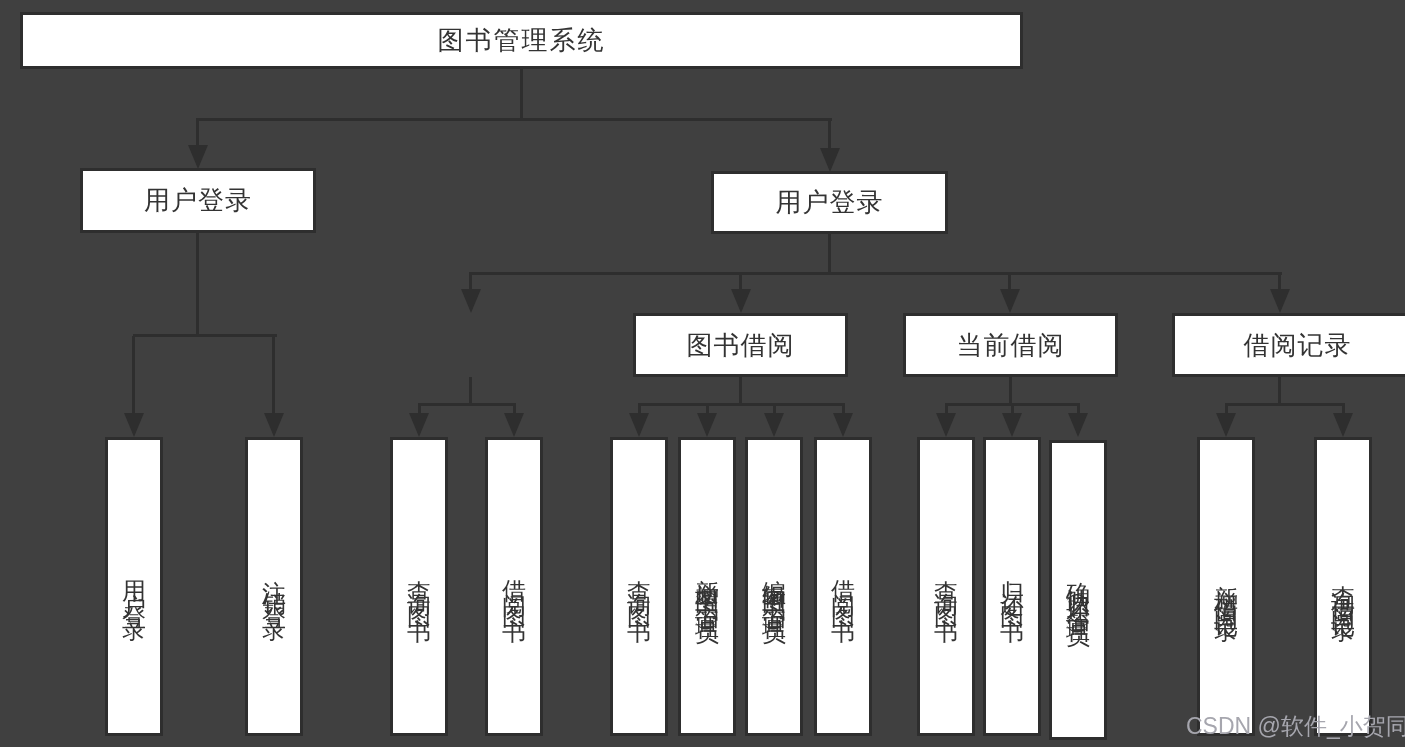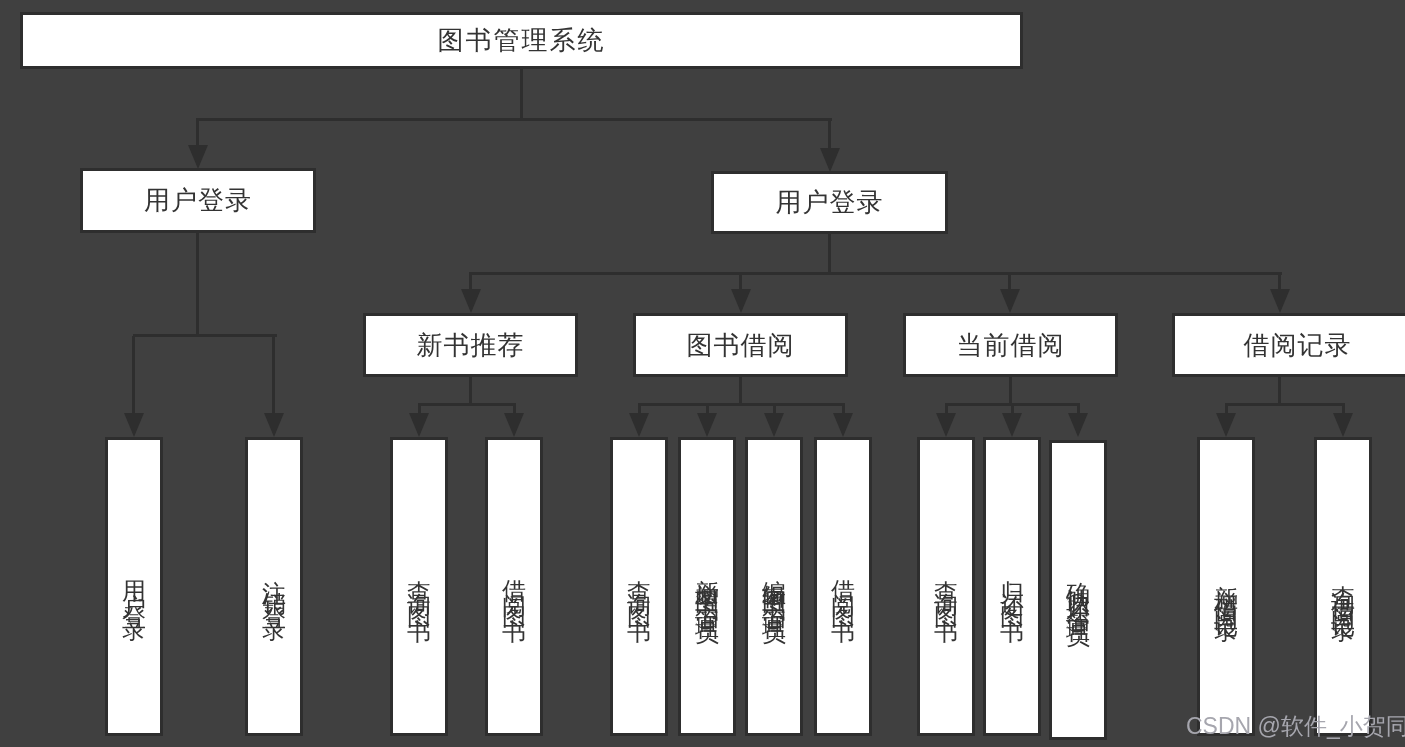--- a/index.html
+++ b/index.html
@@ -93,23 +93,20 @@
   <div class="ln" style="left:469px; top:272px; width:813px; height:3px;"></div>
   <div class="ln" style="left:469px;  top:274px; width:3px; height:20px;"></div>
   <div class="ar" style="left:461px;  top:289px;"></div>
   <div class="ln" style="left:739px;  top:274px; width:3px; height:20px;"></div>
   <div class="ar" style="left:731px;  top:289px;"></div>
   <div class="ln" style="left:1008px; top:274px; width:3px; height:20px;"></div>
   <div class="ar" style="left:1000px; top:289px;"></div>
   <div class="ln" style="left:1278px; top:274px; width:3px; height:20px;"></div>
   <div class="ar" style="left:1270px; top:289px;"></div>
 
-  <div class="box hbox" style="left:363px; top:313px; width:215px; height:64px;">
-    <span>新书推荐</span>
-  </div>
   <div class="box hbox" style="left:903px; top:313px; width:215px; height:64px;">
     <span>当前借阅</span>
   </div>
   <div class="box hbox" style="left:633px; top:313px; width:215px; height:64px;">
     <span>图书借阅</span>
   </div>
   <div class="box hbox" style="left:1172px; top:313px; width:251px; height:64px;">
     <span>借阅记录</span>
   </div>
 

